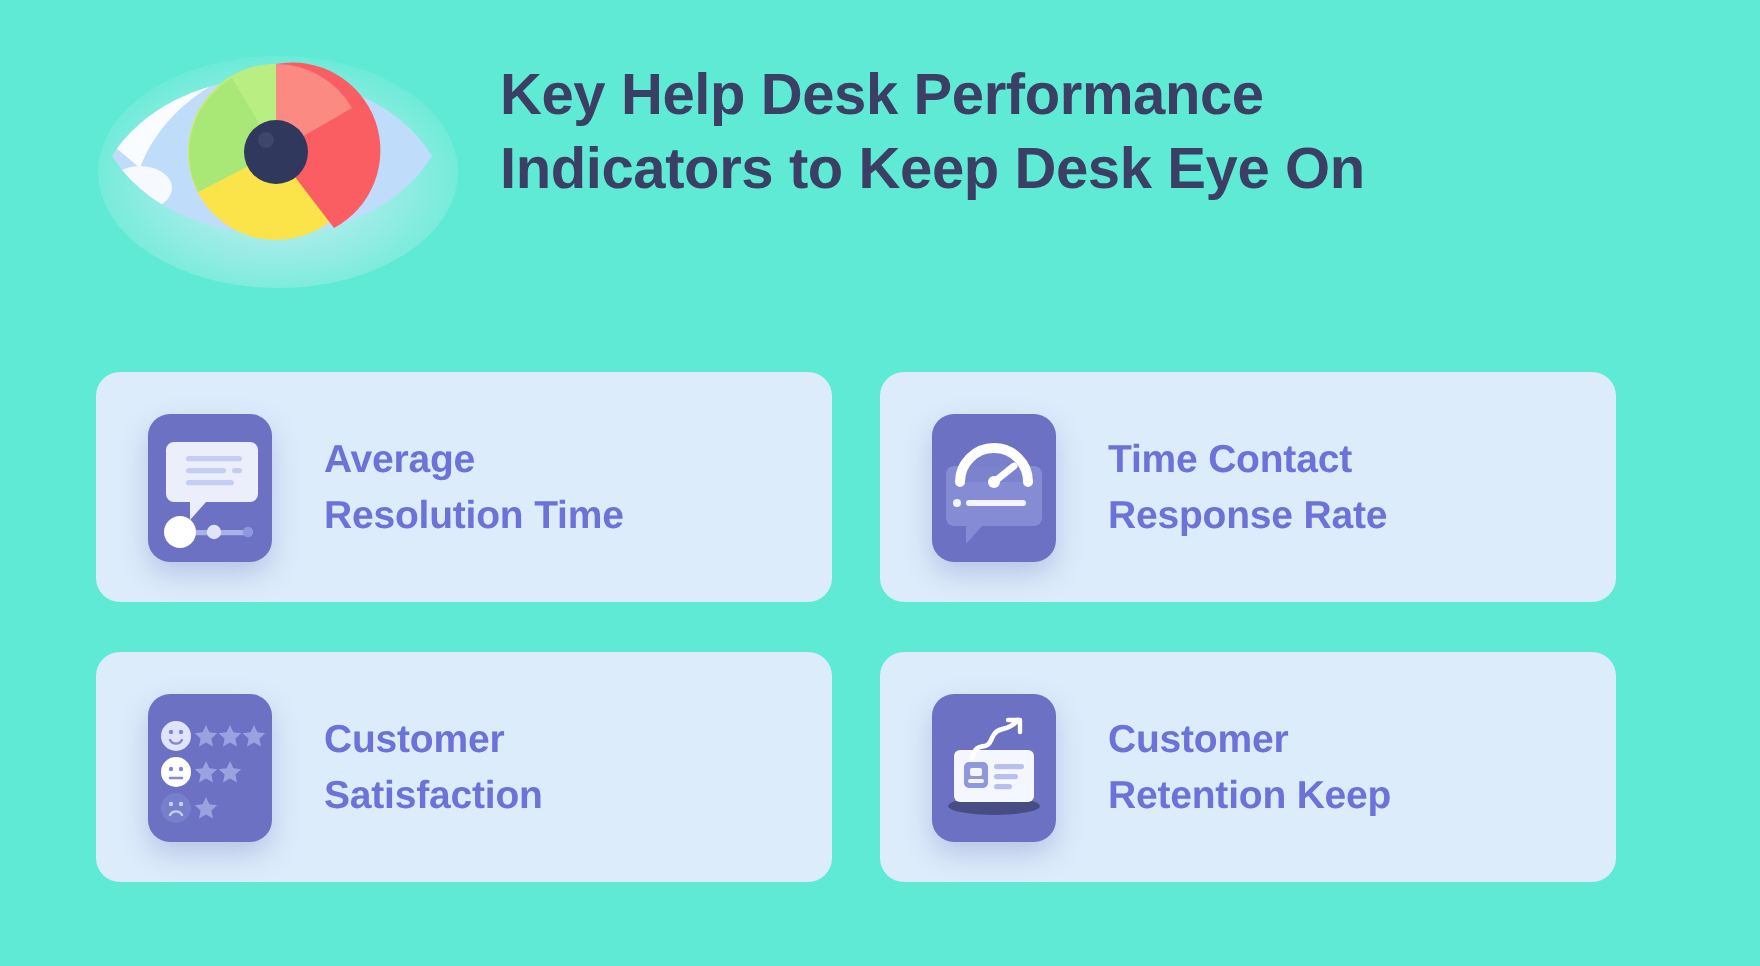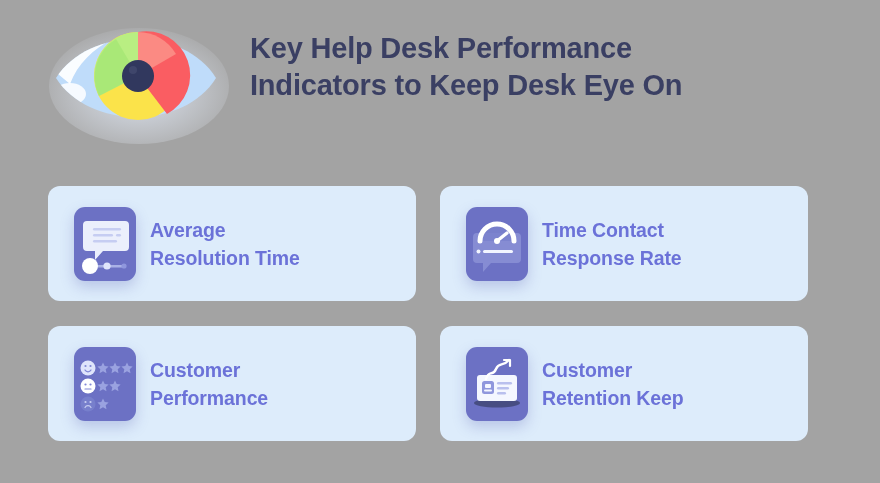--- a/index.html
+++ b/index.html
@@ -14,21 +14,21 @@
     background: #eef4fd;
     font-family: "Liberation Sans", sans-serif;
     position: relative;
   }
 
   .page {
     position: absolute;
     inset: 0;
     width: 880px;
     height: 483px;
-    background: #a3a3a3;
+    background: #5eead4;
   }
 
   
   .header {
     position: absolute;
     left: 0;
     top: 0;
     width: 880px;
     height: 165px;
   }
@@ -87,21 +87,21 @@
     height: 74px;
     flex: 0 0 auto;
     background: #6c71c4;
     border-radius: 11px;
     box-shadow: 0 6px 14px rgba(90, 96, 180, 0.28);
     overflow: hidden;
   }
   .icon-tile svg { display: block; width: 62px; height: 74px; }
 
   .kpi-label {
-    margin-left: 14px;
+    margin-left: 26px;
     color: #6b72d8;
     font-size: 19.5px;
     line-height: 28px;
     font-weight: bold;
     letter-spacing: -0.1px;
   }
   .kpi-label-line { display: block; white-space: nowrap; }
 </style>
 </head>
 <body>
@@ -214,21 +214,21 @@
             <circle cx="14" cy="57" r="7.5" fill="#777fcc"></circle>
             <circle cx="11.5" cy="55" r="1.1" fill="#c9cff2"></circle>
             <circle cx="16.5" cy="55" r="1.1" fill="#c9cff2"></circle>
             <path d="M11,60.5 a3.4,3.4 0 0 1 6,0" fill="none" stroke="#c9cff2" stroke-width="1.2" stroke-linecap="round"></path>
             <path d="M29,51.5 l1.7,3.6 3.9,0.5 -2.9,2.7 0.8,3.9 -3.5,-1.9 -3.5,1.9 0.8,-3.9 -2.9,-2.7 3.9,-0.5 z" fill="#9aa2e0"></path>
           </g>
         </svg>
       </div>
       <div class="kpi-label">
         <span class="kpi-label-line">Customer</span>
-        <span class="kpi-label-line">Performance</span>
+        <span class="kpi-label-line">Satisfaction</span>
       </div>
     </div>
 
     <div class="kpi-card r1 c1">
       <div class="icon-tile">
         <svg viewBox="0 0 62 74">
           <ellipse cx="31" cy="56" rx="23" ry="4.5" fill="#3f4572" opacity="0.8"></ellipse>
           <rect x="11" y="28" width="40" height="26" rx="3" fill="#f4f7ff"></rect>
           <rect x="16" y="34" width="12" height="13" rx="2.5" fill="#8f97dd"></rect>
           <rect x="19" y="37" width="6" height="4" rx="1" fill="#f4f7ff"></rect>

